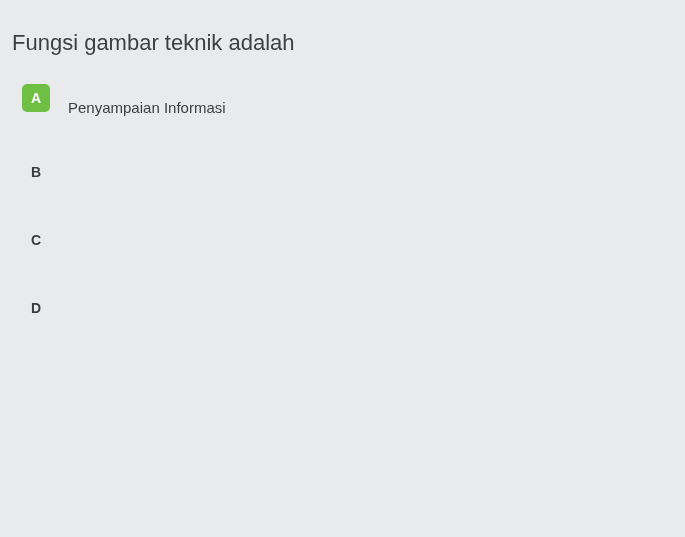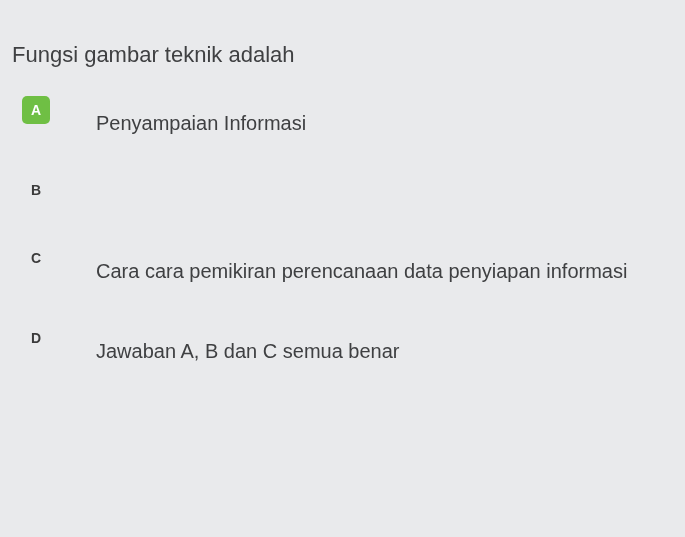--- a/index.html
+++ b/index.html
@@ -7,21 +7,21 @@
     padding: 0;
     width: 685px;
     height: 537px;
     background: #e9eaec;
     font-family: "Helvetica Neue", Arial, sans-serif;
     color: #4a4a4a;
     overflow: hidden;
     box-sizing: border-box;
   }
   .page {
-    padding: 42px 12px 0 12px;
+    padding: 30px 12px 0 12px;
   }
   .question {
     font-size: 22px;
     color: #3f4042;
     margin-bottom: 32px;
   }
   .options {
     display: flex;
     flex-direction: column;
     gap: 44px;
@@ -46,25 +46,24 @@
   }
   .badge.selected {
     background: #6fbf44;
     color: #ffffff;
   }
   .badge.unselected {
     background: transparent;
     color: #3b3b3b;
   }
   .option-text {
-    font-size: 20px;
+    font-size: 15px;
     color: #3f4042;
     padding-top: 10px;
     line-height: 1.3;
-    margin-left: 28px;
   }
 </style>
 </head>
 <body>
 
 <div class="page">
   <div class="question">Fungsi gambar teknik adalah</div>
 
   <div class="options">
 
@@ -72,22 +71,20 @@
       <div class="badge selected">A</div>
       <div class="option-text">Penyampaian Informasi</div>
     </div>
 
     <div class="option">
       <div class="badge unselected">B</div>
     </div>
 
     <div class="option">
       <div class="badge unselected">C</div>
-      <div class="option-text">Cara cara pemikiran perencanaan data penyiapan informasi</div>
     </div>
 
     <div class="option">
       <div class="badge unselected">D</div>
-      <div class="option-text">Jawaban A, B dan C semua benar</div>
     </div>
 
   </div>
 </div>
 
 </body></html>

